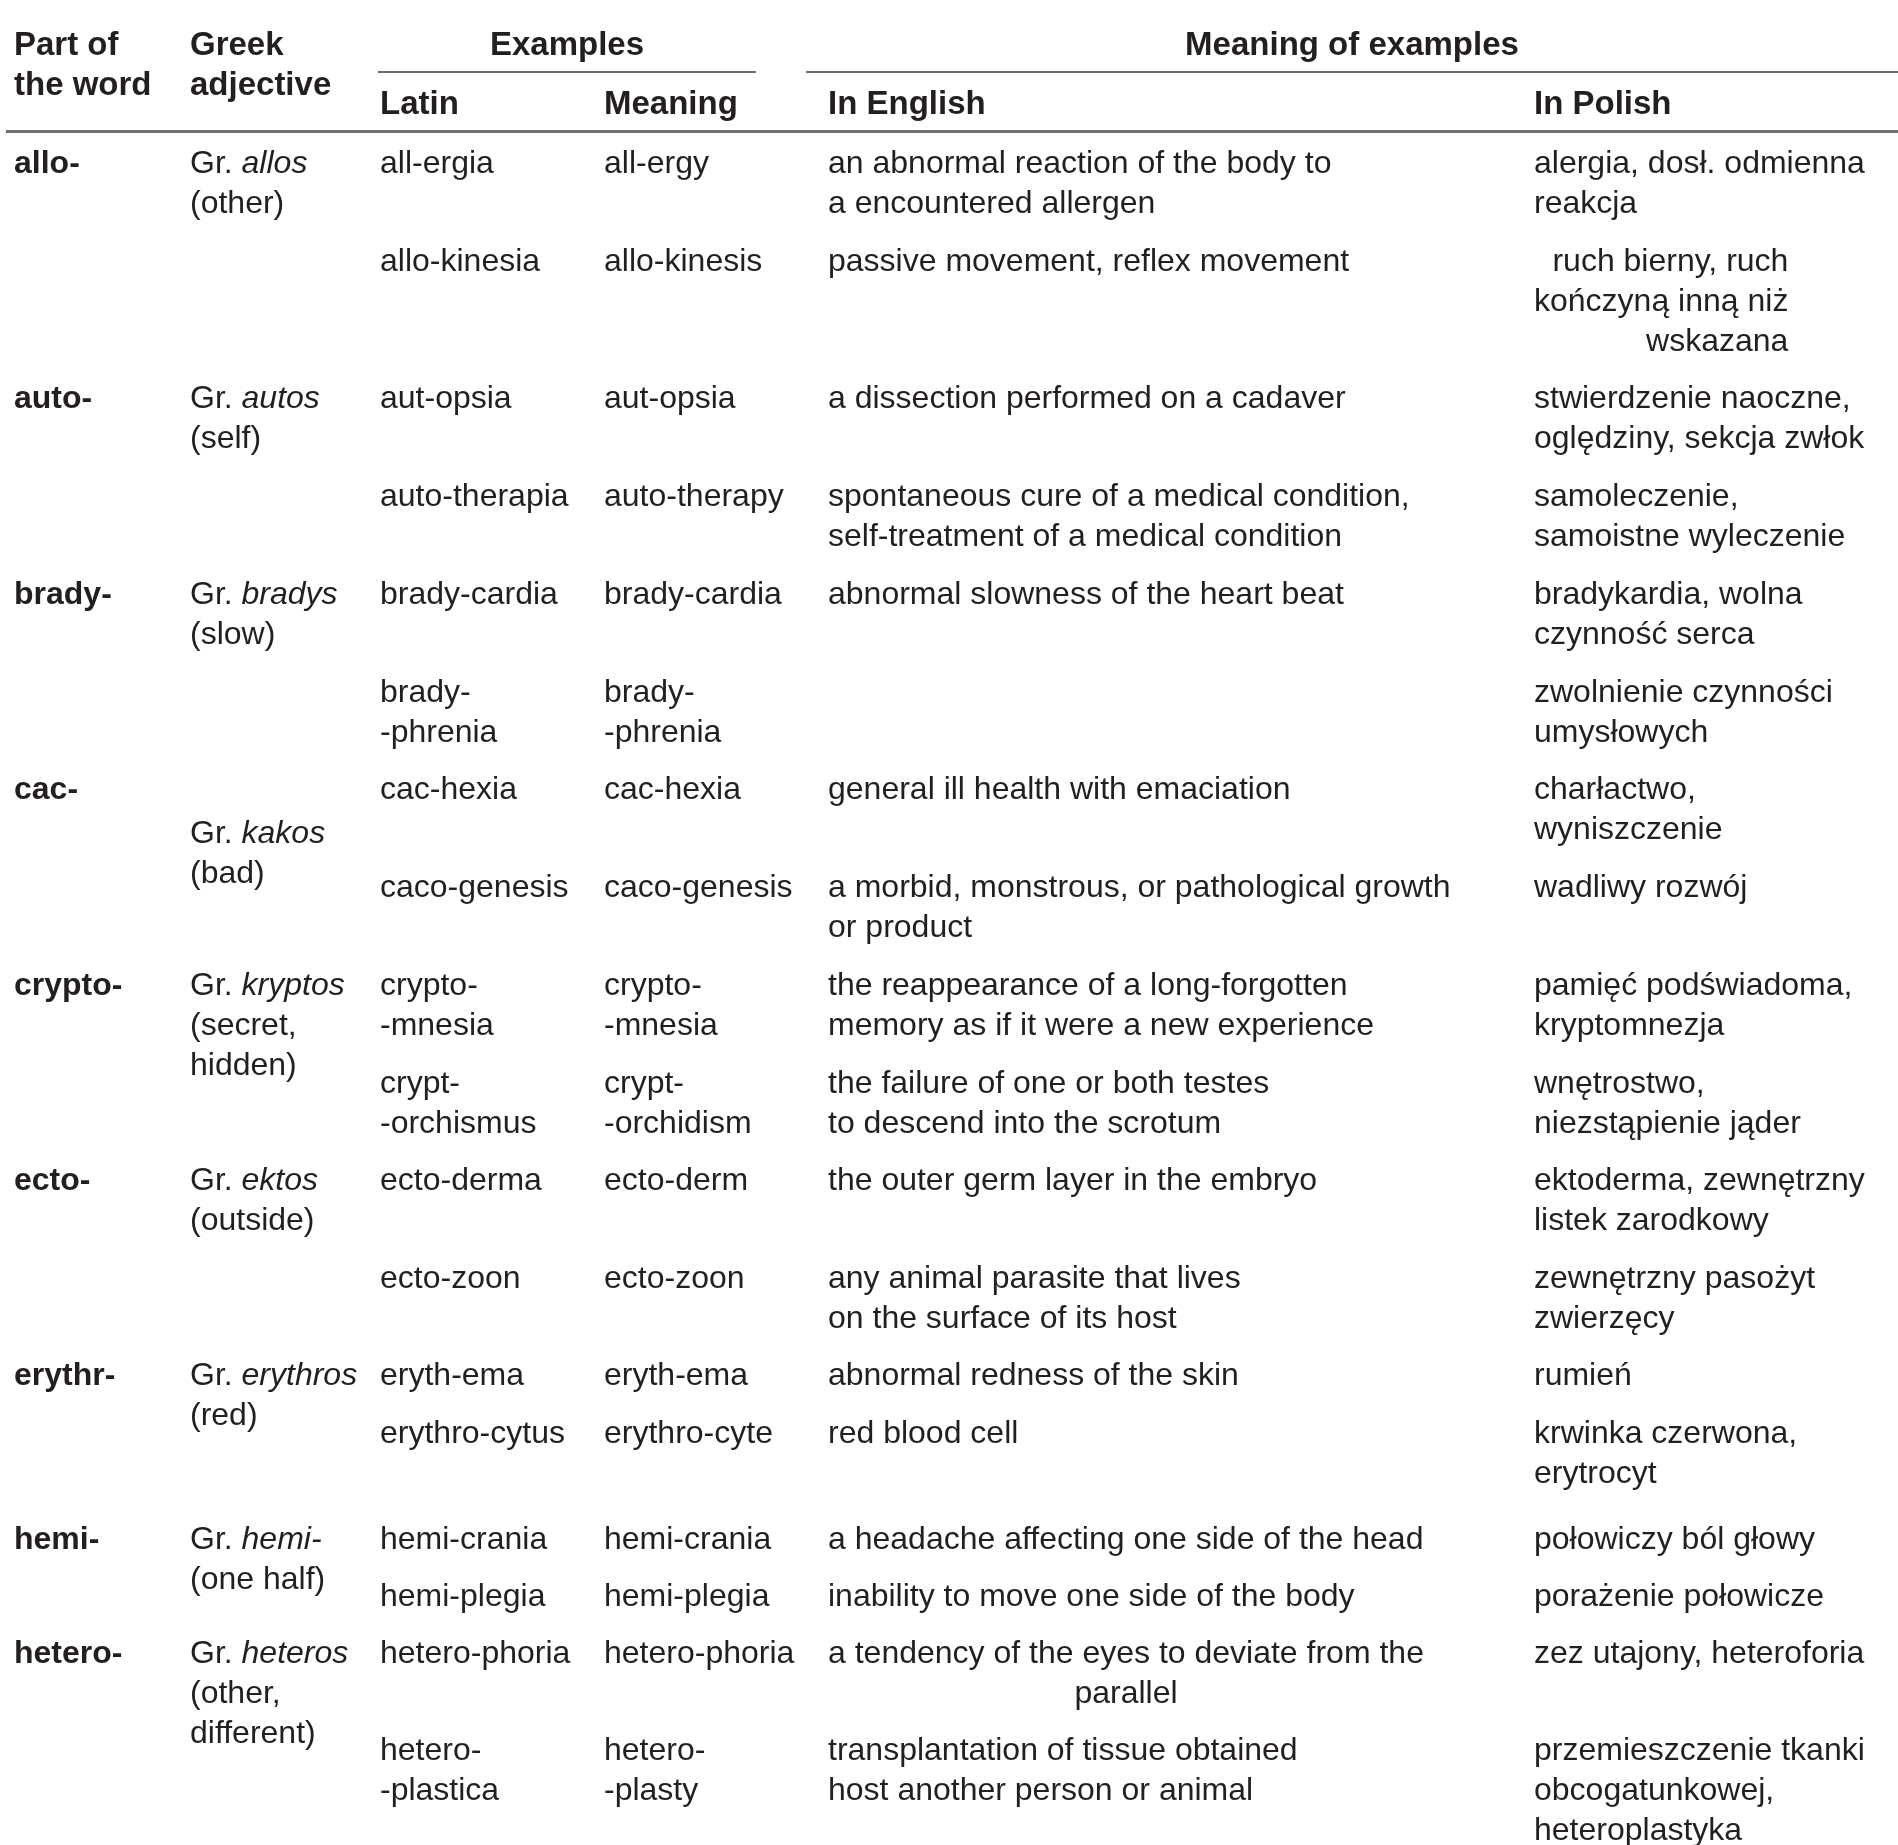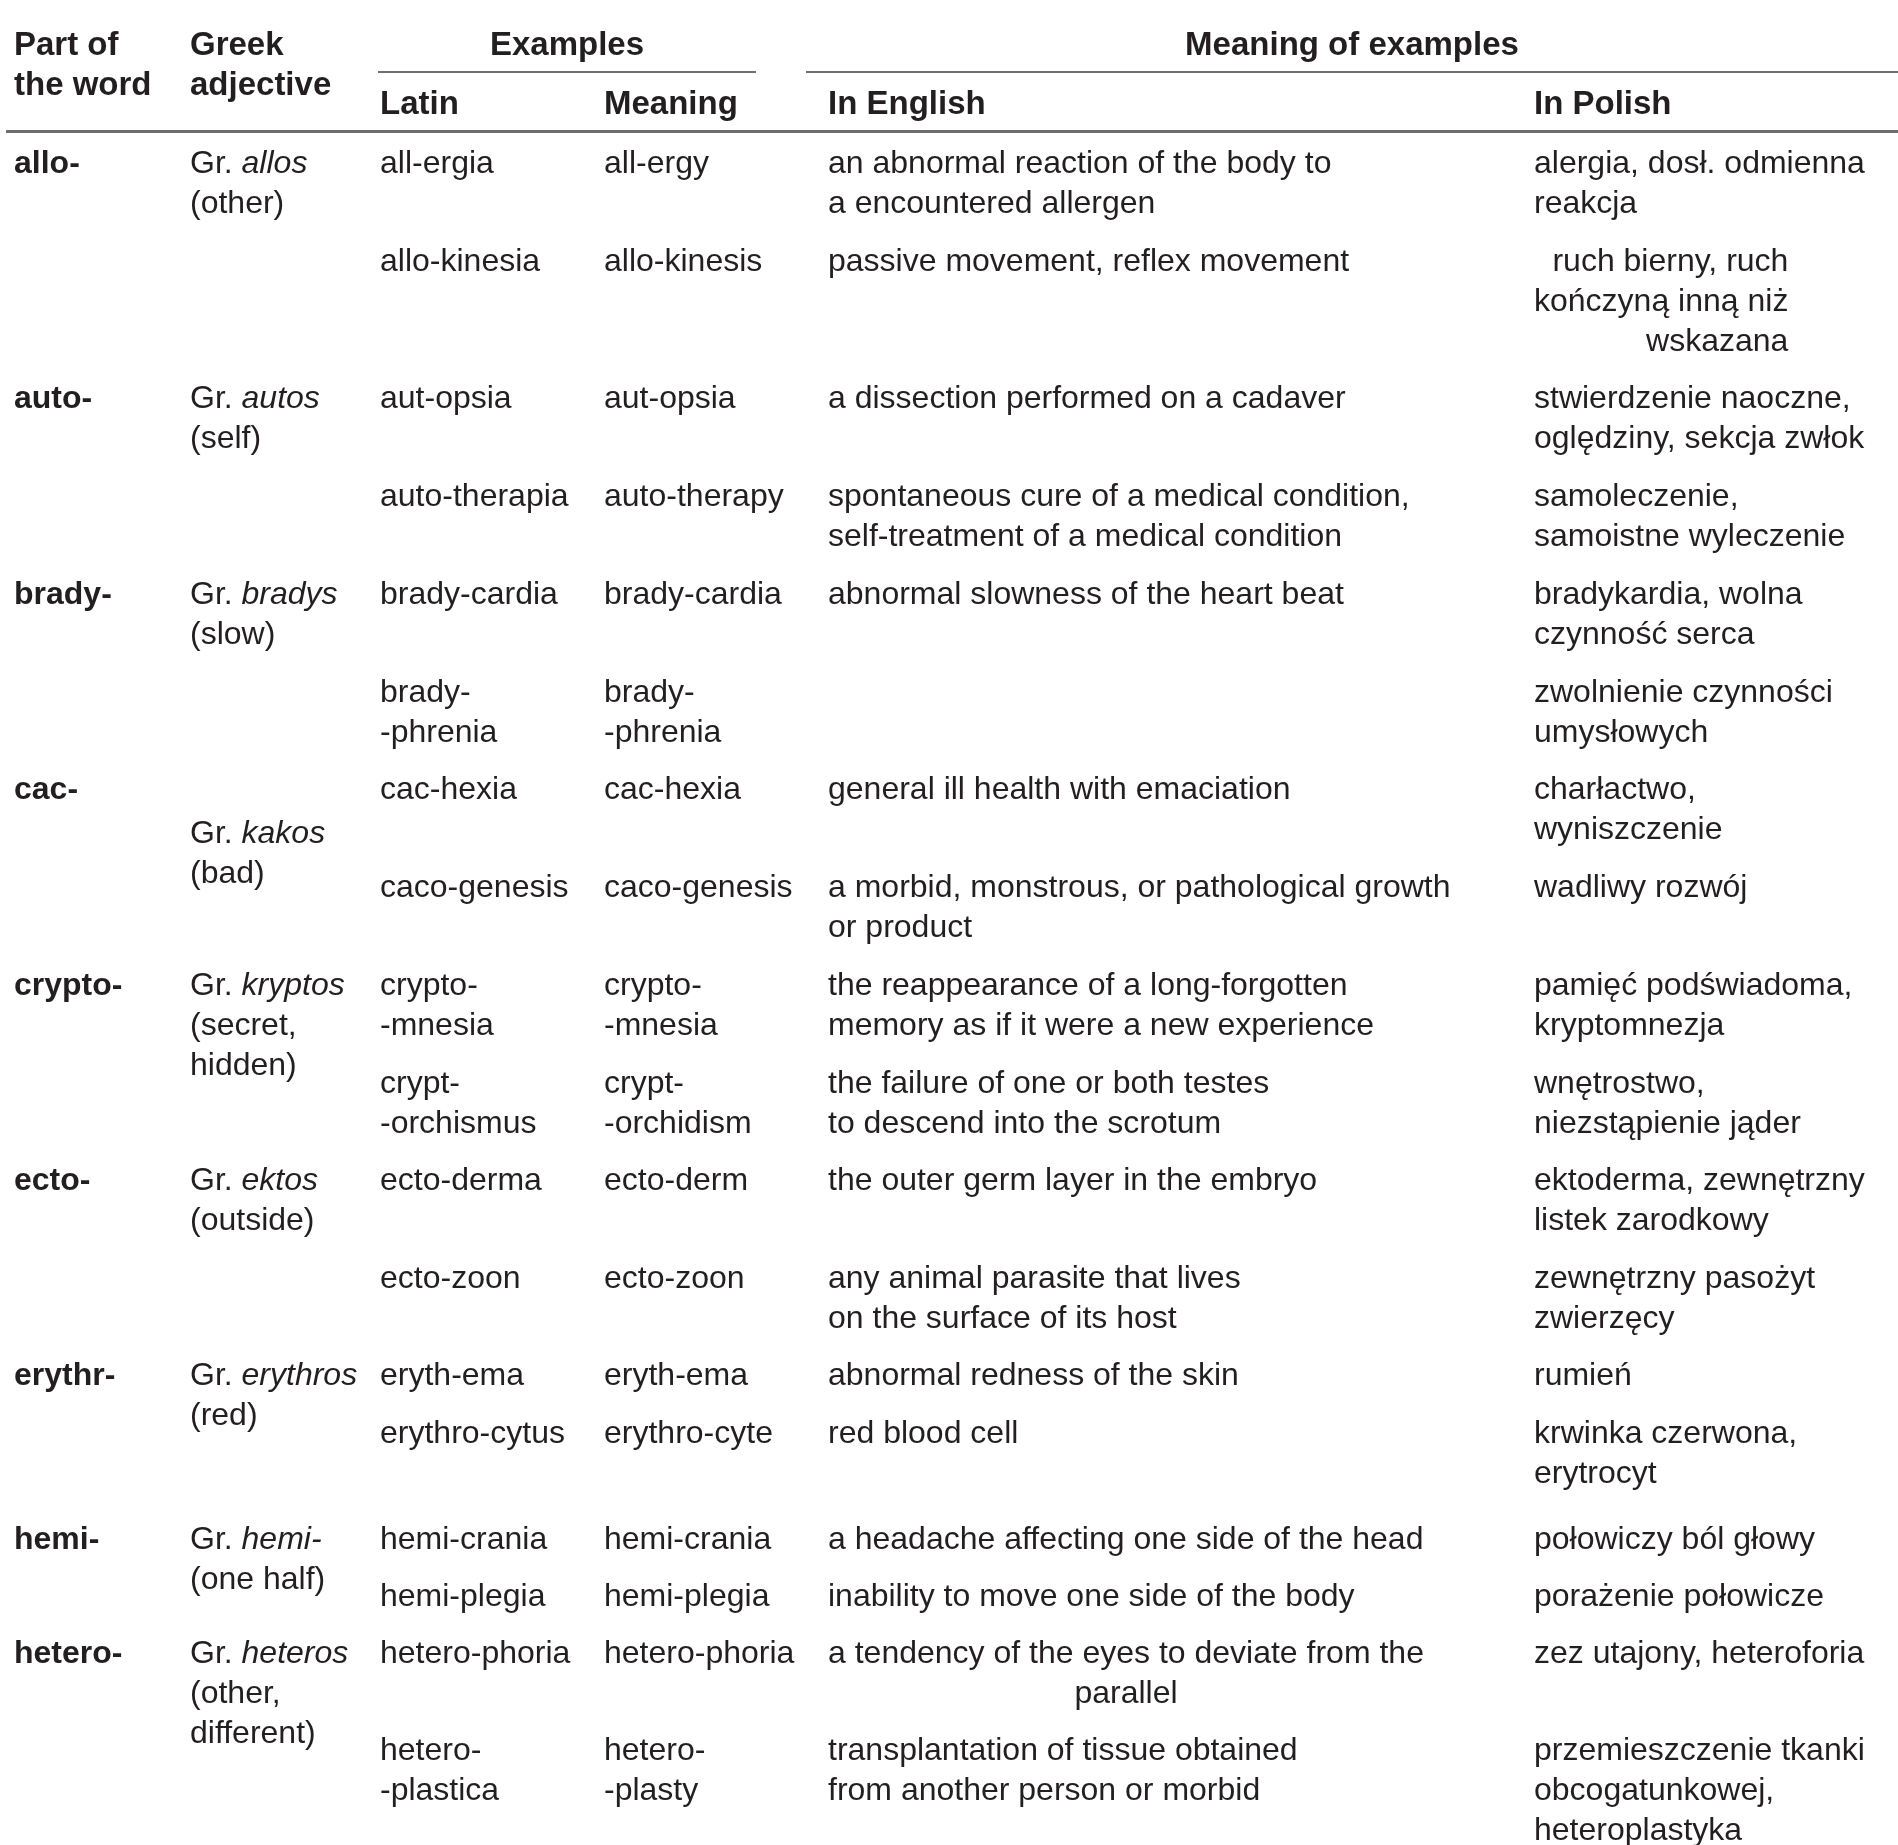--- a/index.html
+++ b/index.html
@@ -193,19 +193,19 @@
   <div class="cell" style="left:604px; top:1616px;">hetero-phoria</div>
   <div class="cell" style="left:828px; top:1616px;text-align:center;">a tendency of the eyes to deviate from the
 parallel</div>
   <div class="cell" style="left:1534px; top:1616px;">zez utajony, heteroforia</div>
 
   <div class="cell" style="left:380px; top:1713px;">hetero-
 -plastica</div>
   <div class="cell" style="left:604px; top:1713px;">hetero-
 -plasty</div>
   <div class="cell" style="left:828px; top:1713px;">transplantation of tissue obtained
-from another person or morbid</div>
+host another person or animal</div>
   <div class="cell" style="left:1534px; top:1713px;">przemieszczenie tkanki
 obcogatunkowej,
 heteroplastyka</div>
 
   <div class="rule" style="left:6px; top:1840px; width:1892px; height:3px;"></div>
 </div>
 
 </body></html>

